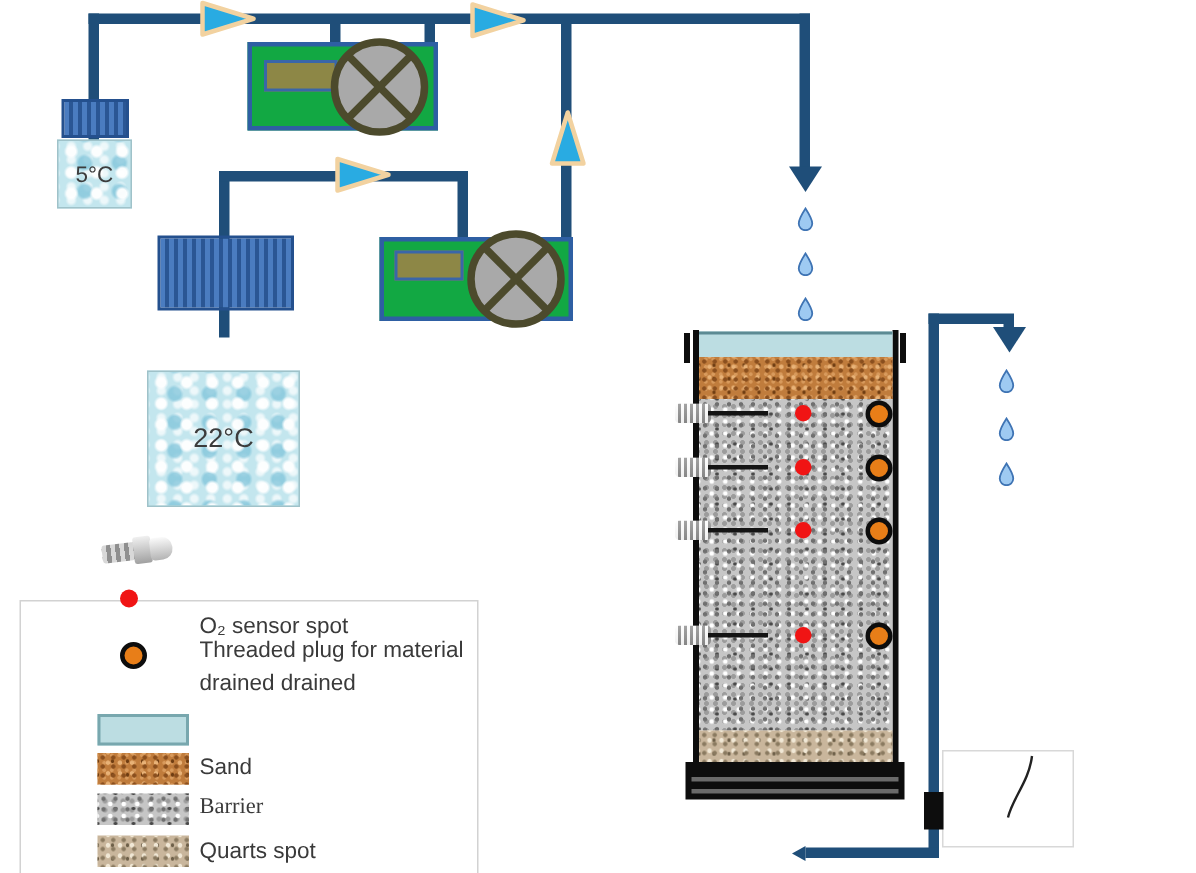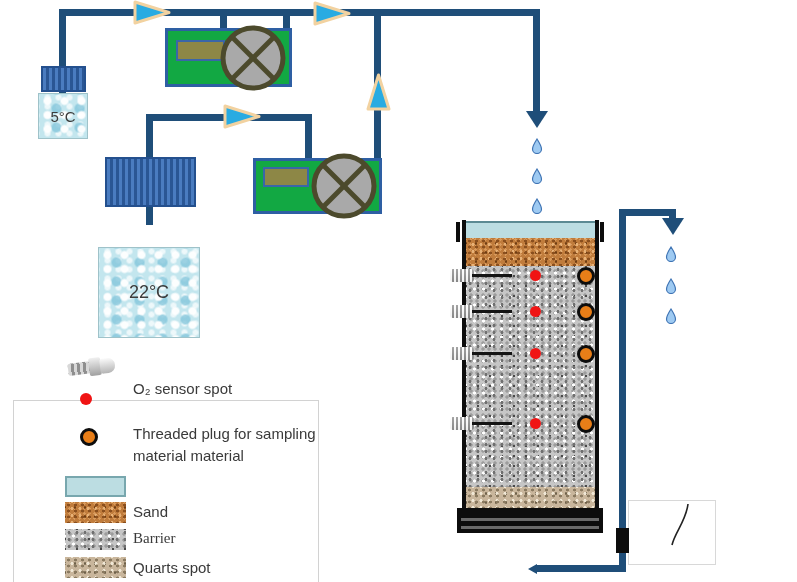--- a/index.html
+++ b/index.html
@@ -197,25 +197,25 @@
 
   <div class="abs" style="left:68px;top:352px;width:48px;height:30px;transform:rotate(-7deg);z-index:6;">
     <div class="abs" style="left:0;top:9px;width:22px;height:12px;border-radius:2px;background:repeating-linear-gradient(90deg,#d8d8d8 0 3px,#8f8f8f 3px 6px);"></div>
     <div class="abs" style="left:21px;top:6px;width:12px;height:18px;border-radius:2px;background:linear-gradient(180deg,#f0f0f0,#a0a0a0);"></div>
     <div class="abs" style="left:32px;top:8px;width:15px;height:15px;border-radius:3px 7px 7px 3px;background:linear-gradient(180deg,#fafafa,#b4b4b4);"></div>
   </div>
 
   <div id="legend-box"></div>
 
   <div class="o2dot" style="left:80px;top:393px;width:12px;height:12px;z-index:9;"></div>
-  <div class="leg-label" style="left:133px;top:380px;">O₂ sensor spot</div>
+  <div class="leg-label" style="left:133px;top:409px;">O₂ sensor spot</div>
 
   <div class="plug" style="left:80px;top:428px;z-index:9;"></div>
-  <div class="leg-label" style="left:133px;top:425px;">Threaded plug for sampling</div>
-  <div class="leg-label" style="left:133px;top:447px;">material material</div>
+  <div class="leg-label" style="left:133px;top:425px;">Threaded plug for material</div>
+  <div class="leg-label" style="left:133px;top:447px;">drained drained</div>
 
   <div class="leg-swatch" style="left:65px;top:476px;background:var(--headspace-blue,#bcdde2);border:2px solid #78a7ae;box-sizing:border-box;"></div>
 
   <div class="leg-swatch tex-sand" style="left:65px;top:502px;"></div>
   <div class="leg-label" style="left:133px;top:503px;">Sand</div>
 
   <div class="leg-swatch tex-barrier" style="left:65px;top:529px;"></div>
   <div class="leg-label" style="left:133px;top:530px;font-family:Liberation Serif, serif;">Barrier</div>
 
   <div class="leg-swatch tex-quartz" style="left:65px;top:557px;"></div>

